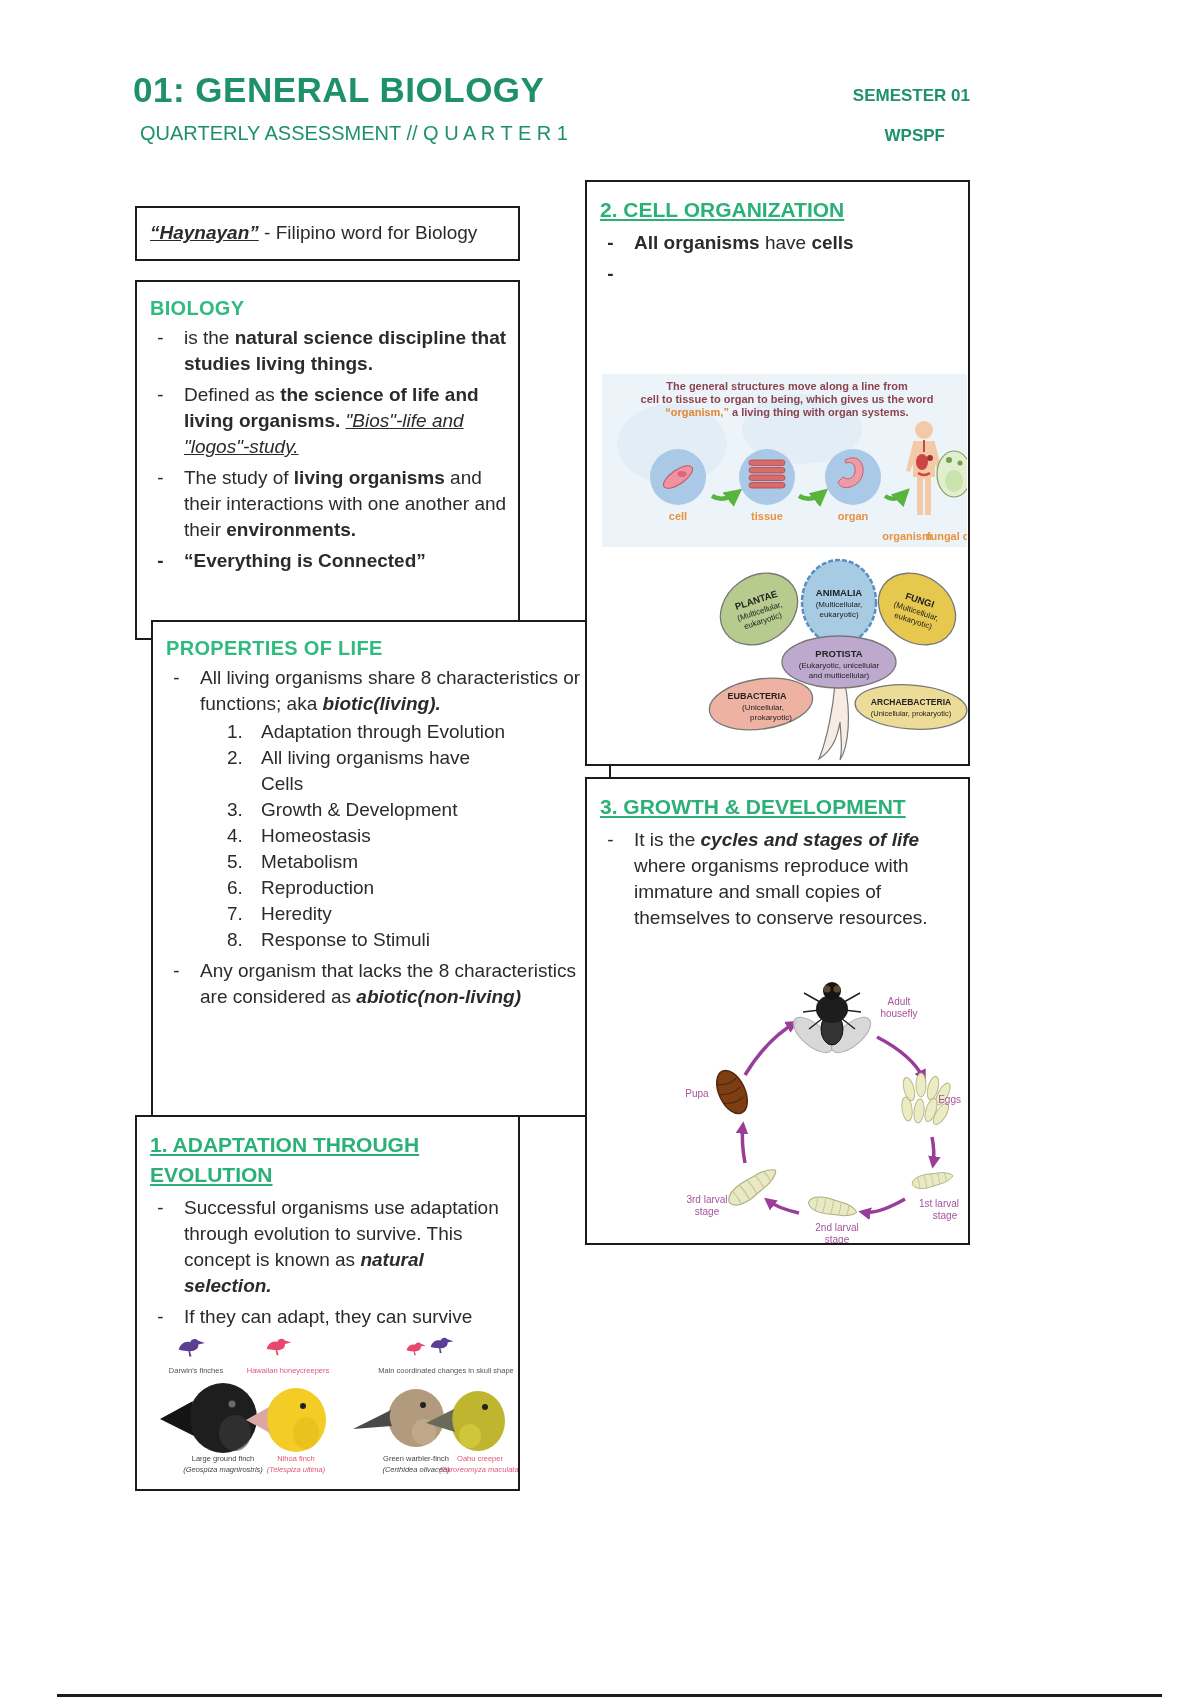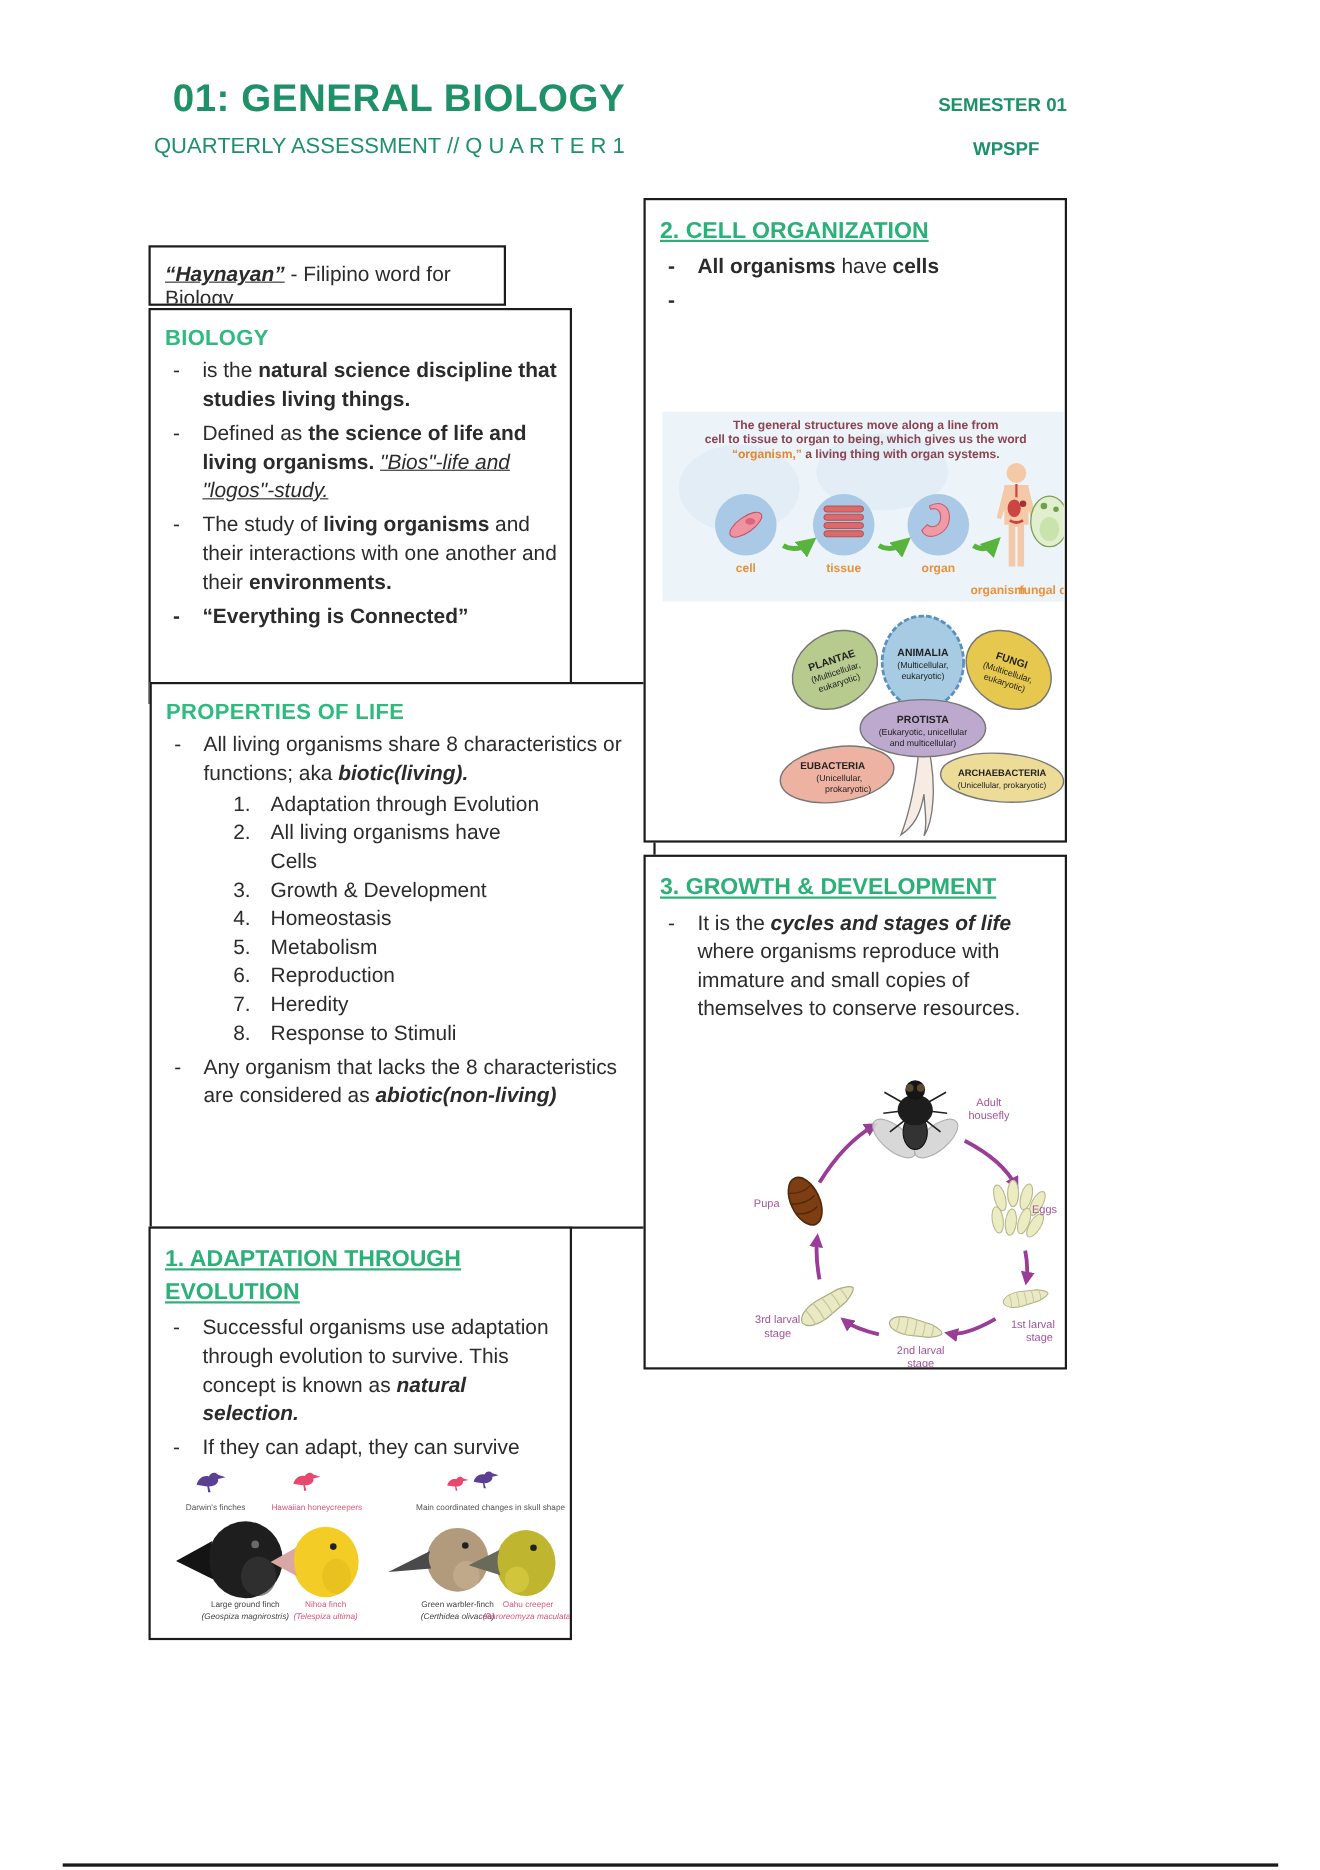--- a/index.html
+++ b/index.html
@@ -1,30 +1,30 @@
 <!DOCTYPE html>
 <html><head>
 <meta charset="utf-8">
 <style>
   html,body { margin:0; padding:0; background:#fff; }
   .page { position:relative; width:1200px; height:1700px; background:#ffffff;
           font-family:"Liberation Sans","DejaVu Sans",sans-serif; color:#2b2b2b; overflow:hidden; }
 
   .hdr-title { position:absolute; left:133px; top:70px; font-size:35px; font-weight:700;
-               color:#1e9168; letter-spacing:0.5px;margin-left:24px; }
+               color:#1e9168; letter-spacing:0.5px; }
   .hdr-semester { position:absolute; left:790px; top:86px; width:180px; text-align:right;
                   font-size:17px; font-weight:700; color:#1e9168; }
   .hdr-subtitle { position:absolute; left:140px; top:122px; font-size:20px; color:#1e9168; }
   .hdr-code { position:absolute; left:790px; top:126px; width:155px; text-align:right;
               font-size:17px; font-weight:700; color:#1e9168; }
 
   .box { position:absolute; box-sizing:border-box; border:2px solid #1b1b1b; background:#fff; overflow:hidden; }
-  #box-haynayan   { left:135px; top:223px;  width:325px; height:55px;  }
+  #box-haynayan   { left:135px; top:206px;  width:385px; height:55px;  }
   #box-biology    { left:135px; top:280px;  width:385px; height:360px; }
-  #box-properties { left:136px; top:620px;  width:460px; height:497px; }
+  #box-properties { left:151px; top:620px;  width:460px; height:497px; }
   #box-adaptation { left:135px; top:1115px; width:385px; height:376px; }
   #box-cellorg    { left:585px; top:180px;  width:385px; height:586px; }
   #box-growth     { left:585px; top:777px;  width:385px; height:468px; }
 
   .haynayan-line { padding:14px 10px 0 13px; font-size:19px; }
 
   .box-heading { margin:15px 0 4px 13px; font-size:20px; font-weight:700; color:#2fba7f; letter-spacing:0.3px; }
   .section-heading { margin:13px 14px 4px 13px; font-size:21px; font-weight:700; color:#2bb077;
                      text-decoration:underline; line-height:30px; }
 

